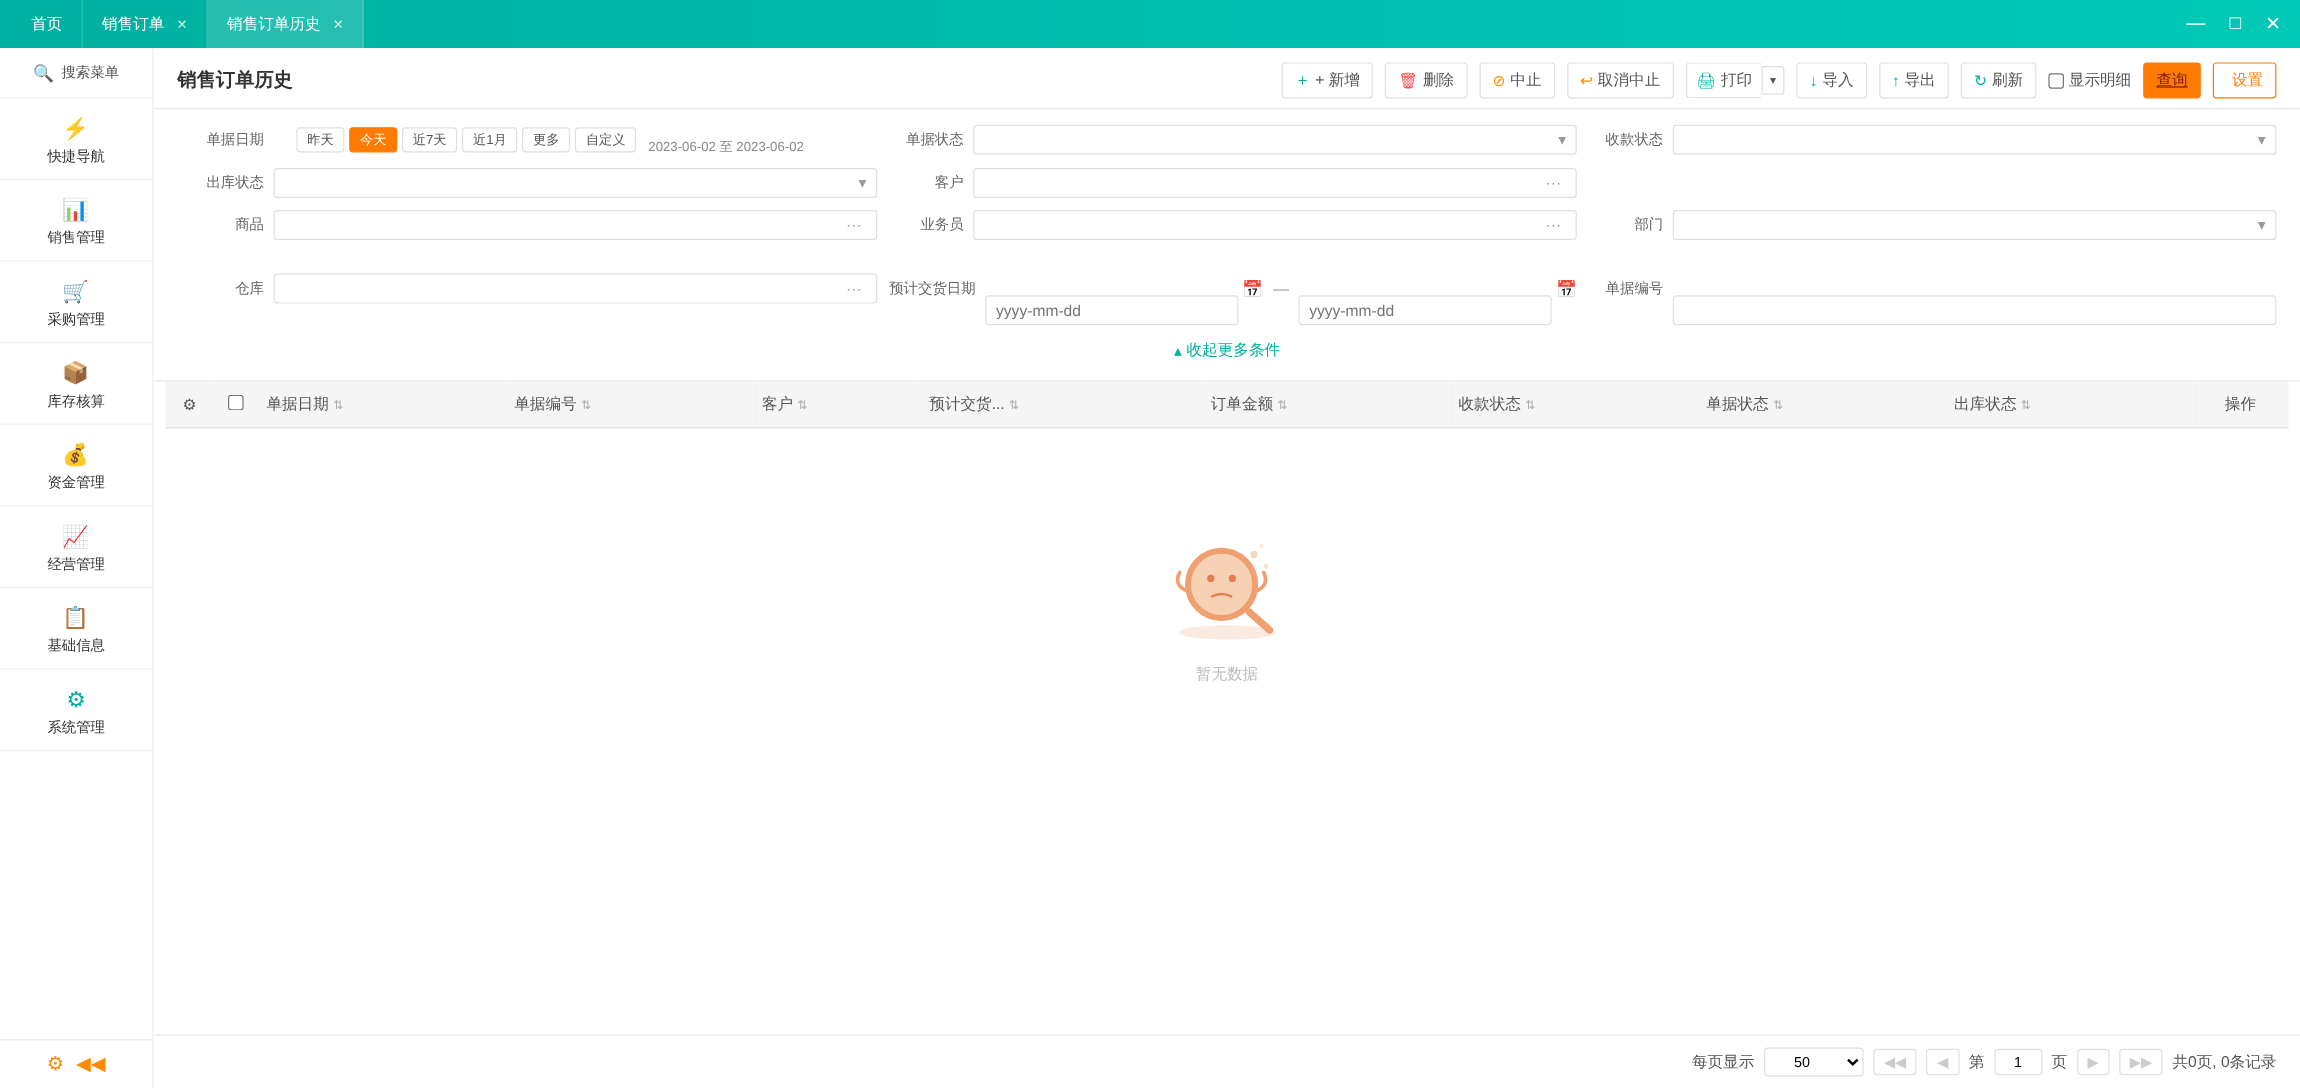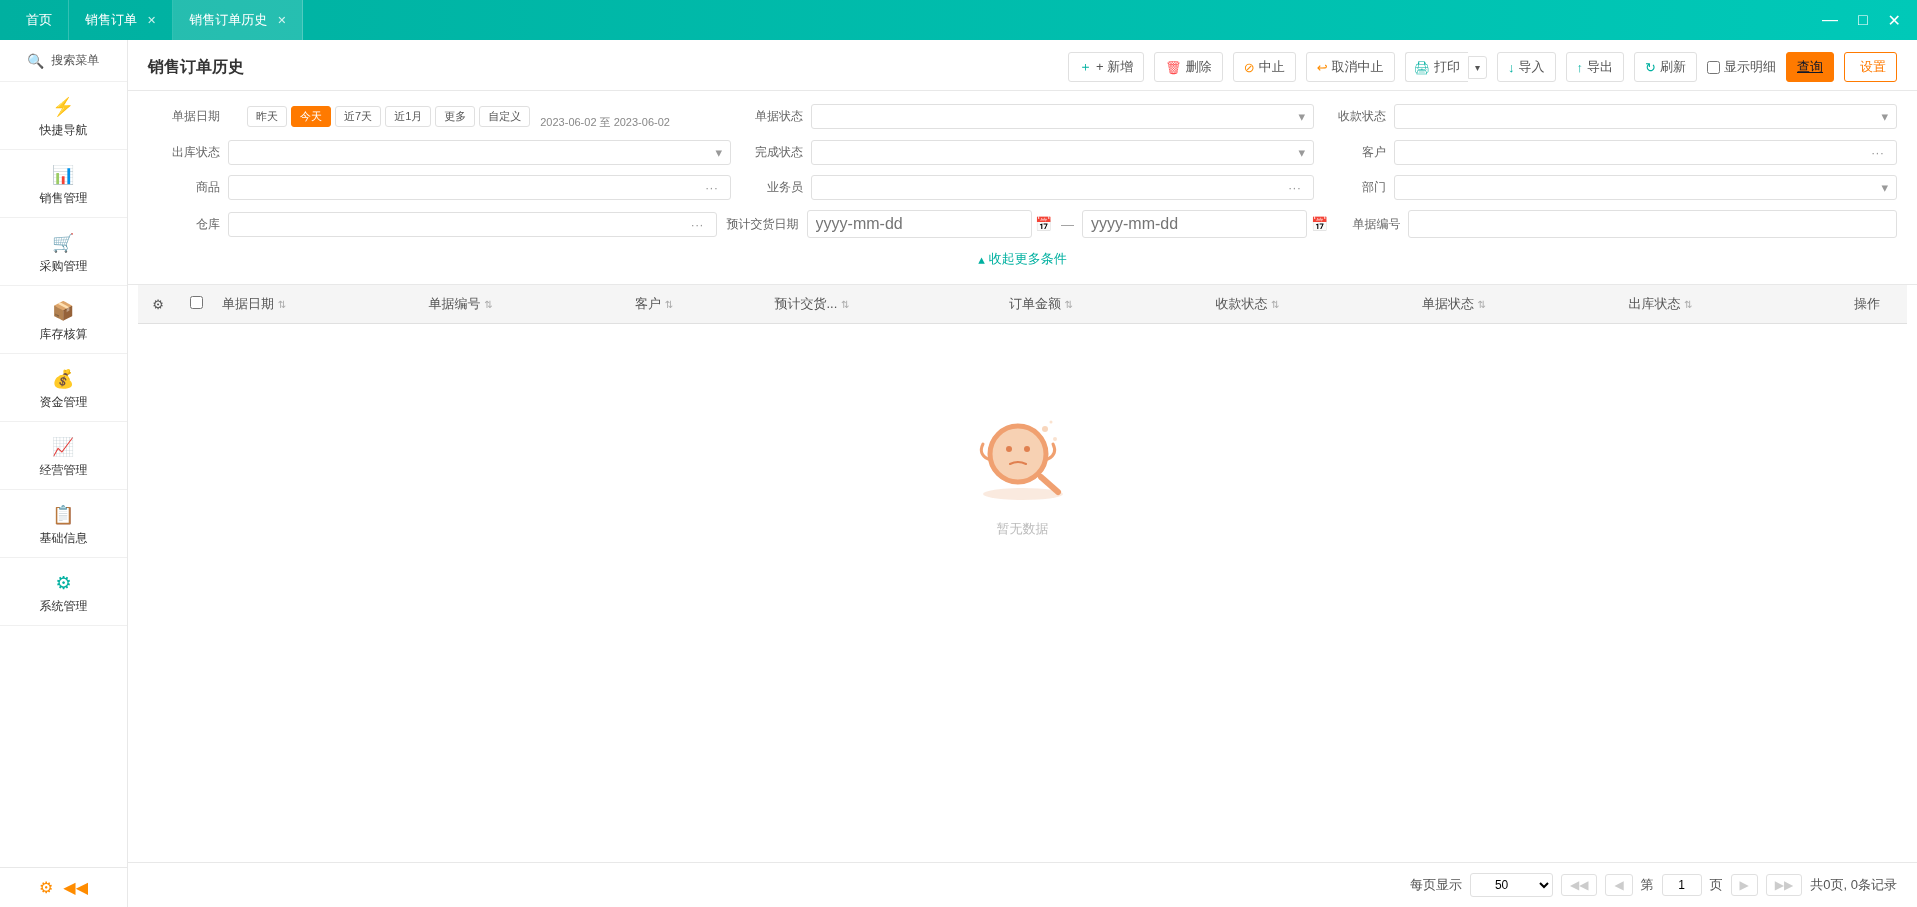--- a/index.html
+++ b/index.html
@@ -117,21 +117,21 @@
       padding: 5px 10px;
       border: 1px solid #e0e0e0;
       border-radius: 3px;
       cursor: pointer;
       background: #fff;
       color: #555;
       font-size: 12px;
       white-space: nowrap;
     }
     .toolbar-btn .btn-icon { color: #00b0a0; font-size: 13px; }
-    .btn-orange { background: #ff7a00; color: #0f172a; border-color: #ff7a00; text-decoration: underline; }
+    .btn-orange { background: #ff7a00; color: #7f1d1d; border-color: #ff7a00; text-decoration: underline; }
     .btn-white-orange { background: #fff; color: #ff7a00; border: 1px solid #ff7a00; padding-left: 15px; }
     .btn-danger .btn-icon { color: #ff4d4f; }
     .btn-with-dropdown { display: flex; align-items: center; gap: 0; }
     .btn-with-dropdown .main-part { padding: 5px 8px; border: 1px solid #e0e0e0; border-right: none; border-radius: 3px 0 0 3px; cursor: pointer; background: #fff; color: #555; font-size: 12px; display: flex; align-items: center; gap: 4px; }
     .btn-with-dropdown .arrow-part { padding: 5px 6px; border: 1px solid #e0e0e0; border-radius: 0 3px 3px 0; cursor: pointer; background: #fff; color: #555; font-size: 10px; }
     .display-toggle { display: flex; align-items: center; gap: 4px; font-size: 12px; color: #555; cursor: pointer; }
     .display-toggle input[type=checkbox] { cursor: pointer; }
 
     
     .filter-area {
@@ -174,24 +174,25 @@
       cursor: pointer;
       font-size: 12px;
       color: #999;
       gap: 4px;
     }
     .filter-select-wide { min-width: 240px; }
     .filter-input {
       border: 1px solid #e0e0e0;
       border-radius: 3px;
       padding: 4px 8px;
-      font-size: 16px;
+      font-size: 13px;
       color: #333;
       background: #fff;
       outline: none;
+      margin-top: 36px;
     }
     .filter-ellipsis {
       color: #999;
       cursor: pointer;
       padding: 0 4px;
     }
     .filter-dash { color: #999; padding: 0 4px; }
     .calendar-icon { color: #00b0a0; cursor: pointer; font-size: 14px; }
     .collapse-btn {
       display: flex;
@@ -469,27 +470,20 @@
 
       <div class="filter-grid" style="margin-bottom:10px;">
         <div class="filter-cell">
           <span class="filter-label">出库状态</span>
           <div class="filter-select filter-select-wide" style="flex:1;">
             <span style="flex:1; color:#999;"></span>
             <span class="chevron-down"></span>
           </div>
         </div>
 
-        <div class="filter-cell">
-          <span class="filter-label">完成状态</span>
-          <div class="filter-select filter-select-wide" style="flex:1;">
-            <span style="flex:1; color:#999;"></span>
-            <span class="chevron-down"></span>
-          </div>
-        </div>
 
         <div class="filter-cell">
           <span class="filter-label">客户</span>
           <div style="display:flex; align-items:center; border:1px solid #e0e0e0; border-radius:3px; flex:1; padding:4px 8px; background:#fff;">
             <span style="flex:1; color:#999;"></span>
             <span class="filter-ellipsis">···</span>
           </div>
         </div>
       </div>
 

